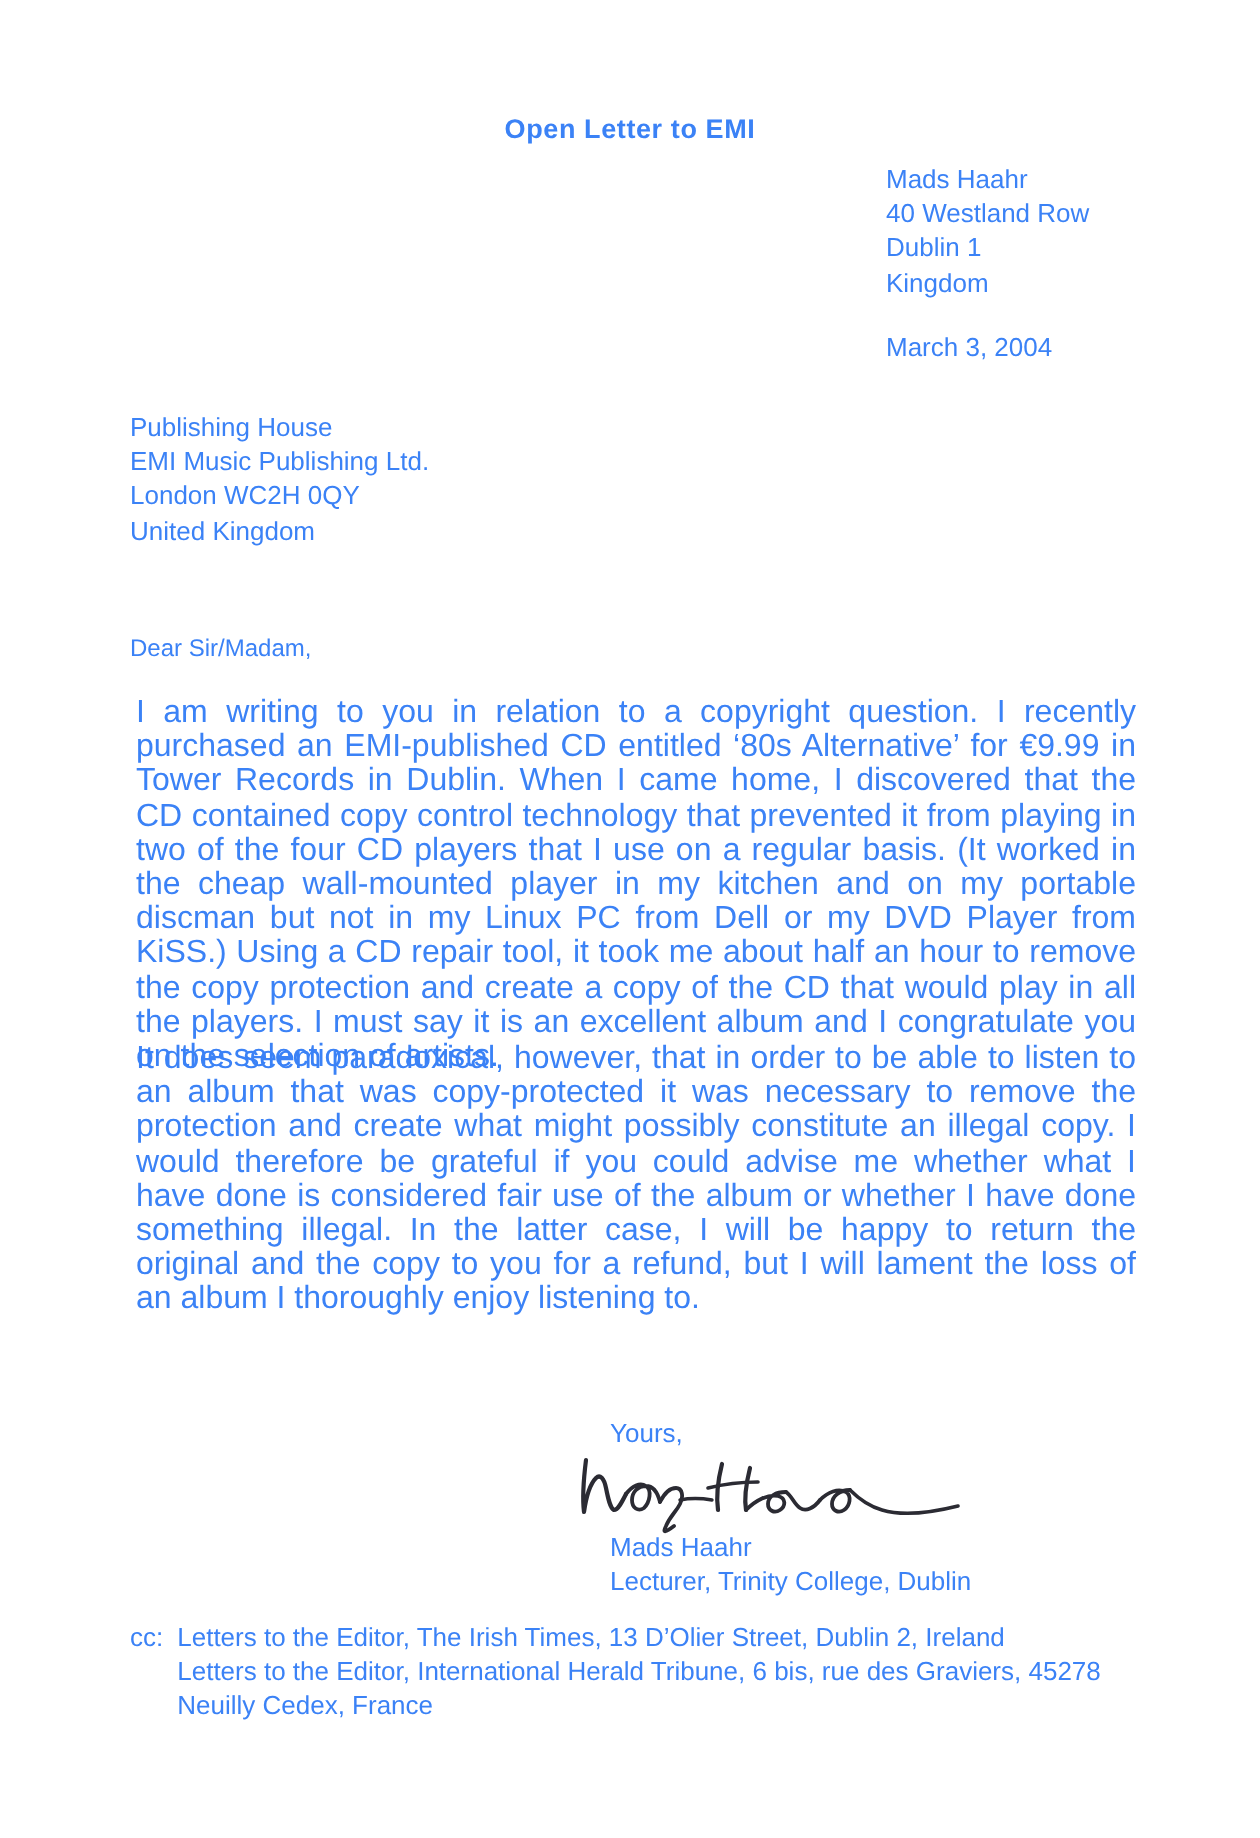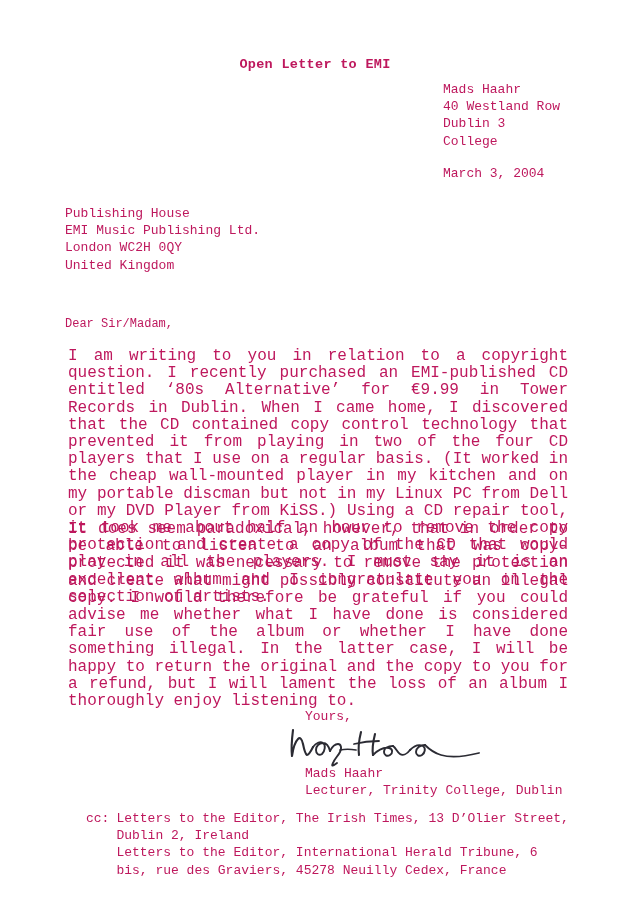--- a/index.html
+++ b/index.html
@@ -5,22 +5,22 @@
   html, body {
     margin: 0;
     padding: 0;
     background: #ffffff;
   }
   .page {
     position: relative;
     width: 630px;
     height: 919px;
     background: #ffffff;
-    font-family: Liberation Mono, monospace;
-    color: #be185d;
+    font-family: Liberation Sans, sans-serif;
+    color: #3b82f6;
     overflow: hidden;
   }
   .doc-title {
     position: absolute;
     top: 57px;
     left: 0;
     width: 630px;
     text-align: center;
     font-size: 13.5px;
     font-weight: bold;
@@ -112,21 +112,20 @@
     font-size: 13px;
     line-height: 17.2px;
   }
   .cc-row {
     display: flex;
     align-items: flex-start;
   }
   .cc-label {
     flex: 0 0 auto;
     margin-right: 7px;
-    margin-left: 21px;
   }
   .cc-list {
     flex: 1 1 auto;
   }
   .cc-item {
     white-space: normal;
   }
   .cc-item-2 {
     text-indent: 0;
   }
@@ -134,22 +133,22 @@
 </head>
 <body>
 
 <div class="page">
 
   <div class="doc-title">Open Letter to EMI</div>
 
   <div class="sender-block">
     <div>Mads Haahr</div>
     <div>40 Westland Row</div>
-    <div>Dublin 3</div>
-    <div>College</div>
+    <div>Dublin 1</div>
+    <div>Kingdom</div>
   </div>
 
   <div class="date-line">March 3, 2004</div>
 
   <div class="recipient-block">
     <div>Publishing House</div>
     <div>EMI Music Publishing Ltd.</div>
     <div>London WC2H 0QY</div>
     <div>United Kingdom</div>
   </div>

